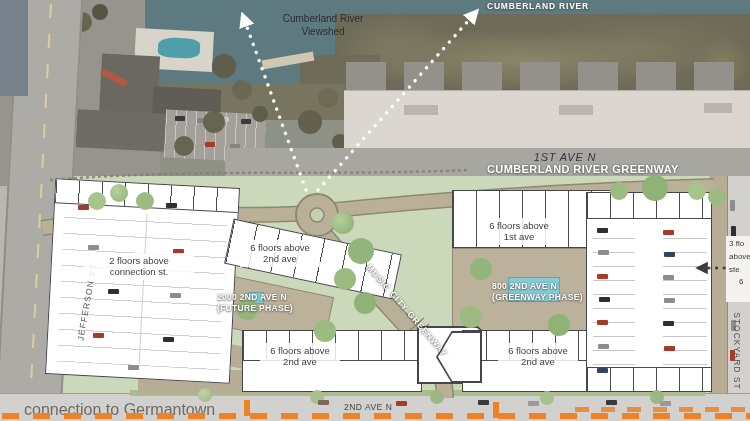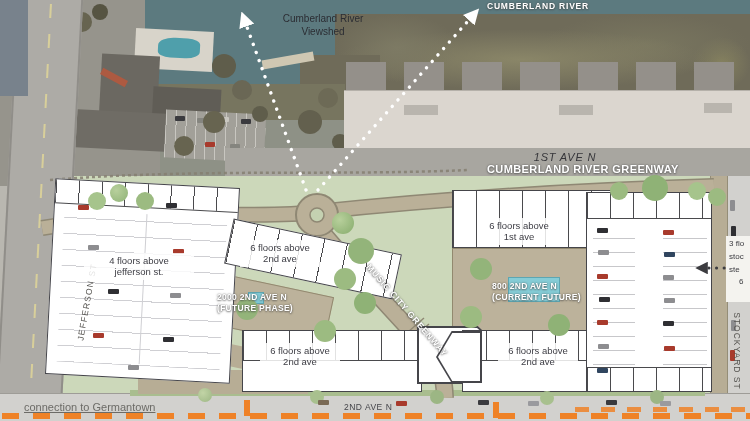--- a/index.html
+++ b/index.html
@@ -18,21 +18,21 @@
   .pool{position:absolute;background:#7fc9d4;border:1px solid #5da6b2;}
   .tree{position:absolute;border-radius:50%;}
   .car{position:absolute;border-radius:1px;}
   
   .lbl{position:absolute;font-family:"Liberation Sans",sans-serif;color:#3b3b40;white-space:nowrap;}
   .ctr{text-align:center;}
   .box{background:rgba(255,255,255,.84);font-size:9.5px;line-height:1.2;
        padding:2px 4px;color:#3d3d44;white-space:normal;}
   .wht{color:#fff;font-weight:bold;
        text-shadow:0 0 2px rgba(70,70,70,.75),0 1px 2px rgba(70,70,70,.6);}
-  .gray-note{font-size:11px;color:#6c6b67;text-decoration:underline;}
+  .gray-note{font-size:16px;color:#6c6b67;}
   .pent{position:absolute;}
   .dash-orange{position:absolute;height:6px;
        background:repeating-linear-gradient(90deg,#ef8227 0 17px,transparent 17px 31px);}
   .tick-orange{position:absolute;width:6px;height:16px;background:#ef8227;}
 </style>
 </head>
 <body>
 
 <div id="stage">
 
@@ -184,55 +184,55 @@
 
   <div class="lbl ctr" style="left:510px;top:151px;width:110px;font-size:11px;color:#36363a;letter-spacing:.8px;font-style:italic;">1ST AVE N</div>
 
   <div class="lbl wht ctr" style="left:487px;top:163px;width:160px;font-size:11px;letter-spacing:.4px;">CUMBERLAND RIVER GREENWAY</div>
 
   <div class="lbl ctr" style="left:37px;top:297px;width:100px;font-size:8.5px;color:#4e4c48;letter-spacing:1.2px;transform:rotate(-80deg);">JEFFERSON ST</div>
 
   <div class="lbl ctr" style="left:697px;top:346px;width:80px;font-size:8.5px;color:#55534f;letter-spacing:1px;transform:rotate(90deg);">STOCKYARD ST</div>
 
   <div class="lbl box ctr" style="left:84px;top:253px;width:110px;">
-    <span>4 floors above</span><br>
-    <span>jefferson st.</span>
+    <span>2 floors above</span><br>
+    <span>connection st.</span>
   </div>
 
   <div class="lbl box ctr" style="left:240px;top:240px;width:80px;">
     <span>6 floors above</span><br>
     <span>2nd ave</span>
   </div>
 
   <div class="lbl wht" style="left:217px;top:292px;width:110px;font-size:8.5px;letter-spacing:.3px;">2000 2ND AVE N</div>
   <div class="lbl wht" style="left:217px;top:303px;width:110px;font-size:8.5px;letter-spacing:.3px;">(FUTURE PHASE)</div>
 
   <div class="lbl box ctr" style="left:478px;top:218px;width:82px;">
     <span>6 floors above</span><br>
     <span>1st ave</span>
   </div>
 
   <div class="lbl wht" style="left:492px;top:281px;width:110px;font-size:8.5px;letter-spacing:.3px;">800 2ND AVE N</div>
-  <div class="lbl wht" style="left:492px;top:292px;width:110px;font-size:8.5px;letter-spacing:.3px;">(CURRENT FUTURE)</div>
+  <div class="lbl wht" style="left:492px;top:292px;width:110px;font-size:8.5px;letter-spacing:.3px;">(GREENWAY PHASE)</div>
 
   <div class="lbl box ctr" style="left:260px;top:343px;width:80px;">
     <span>6 floors above</span><br>
     <span>2nd ave</span>
   </div>
 
   <div class="lbl box ctr" style="left:498px;top:343px;width:80px;">
     <span>6 floors above</span><br>
     <span>2nd ave</span>
   </div>
 
   <div class="lbl wht" style="left:372px;top:262px;width:140px;font-size:8.5px;letter-spacing:1px;transform:rotate(49deg);transform-origin:left top;">MUSIC CITY GREENWAY</div>
 
   <div class="lbl" style="left:726px;top:236px;width:28px;height:66px;background:#f4f3ef;font-size:8px;color:#3b3b40;line-height:1.6;padding:2px 0 0 3px;">
     <span>3 flo</span><br>
-    <span>stoc</span><br>
+    <span>above</span><br>
     <span>ste</span><br>
     <span style="padding-left:10px;">6</span>
   </div>
 
   <div class="lbl gray-note" style="left:24px;top:401px;">connection to Germantown</div>
 
   <div class="lbl" style="left:344px;top:402px;font-size:8.5px;color:#45454a;letter-spacing:.5px;">2ND AVE N</div>
 
 
   <div class="dash-orange" style="left:2px;top:413px;width:748px;"></div>

